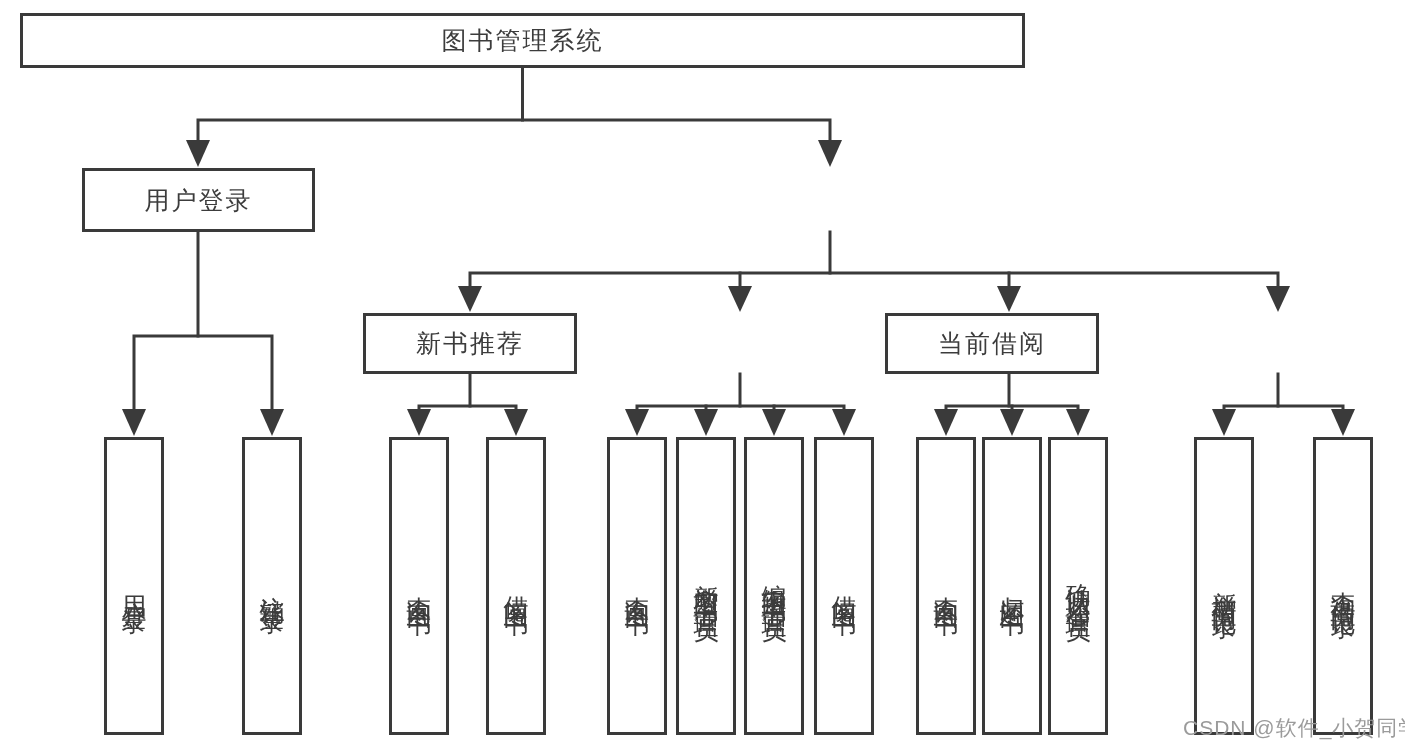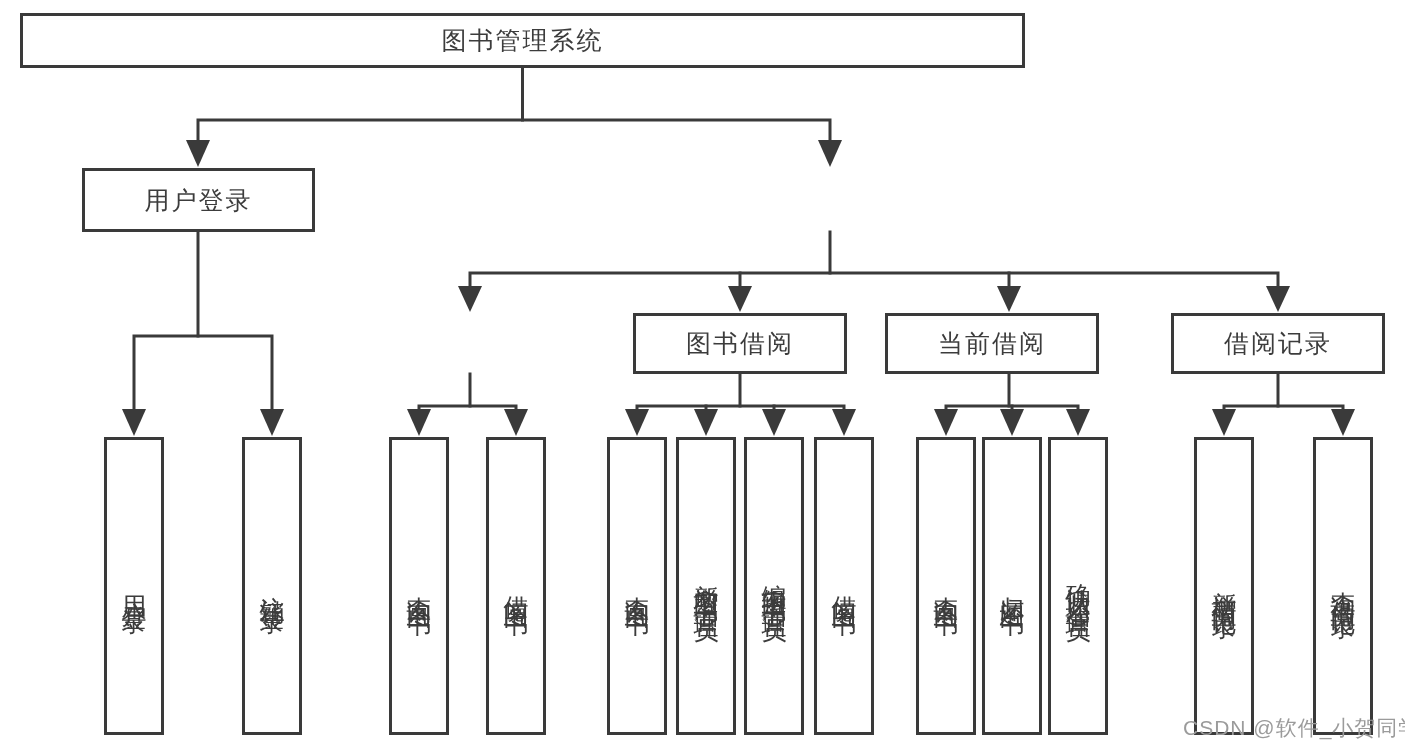--- a/index.html
+++ b/index.html
@@ -94,28 +94,25 @@
   </svg>
 
   <div class="box" style="left:20px;top:13px;width:1005px;height:55px">
     <span>图书管理系统</span>
   </div>
 
   <div class="box" style="left:82px;top:168px;width:233px;height:64px">
     <span>用户登录</span>
   </div>
 
-  <div class="box" style="left:633px;top:313px;width:214px;height:61px">
-    <span>图书借阅</span>
+  <div class="box" style="left:363px;top:313px;width:214px;height:61px">
+    <span>新书推荐</span>
   </div>
   <div class="box" style="left:885px;top:313px;width:214px;height:61px">
     <span>当前借阅</span>
-  </div>
-  <div class="box" style="left:1171px;top:313px;width:214px;height:61px">
-    <span>借阅记录</span>
   </div>
 
   <div class="box v" style="left:104px;top:437px;width:60px;height:298px">
     <span>用户登录</span>
   </div>
   <div class="box v" style="left:242px;top:437px;width:60px;height:298px">
     <span>注销登录</span>
   </div>
 
   <div class="box v" style="left:389px;top:437px;width:60px;height:298px">

